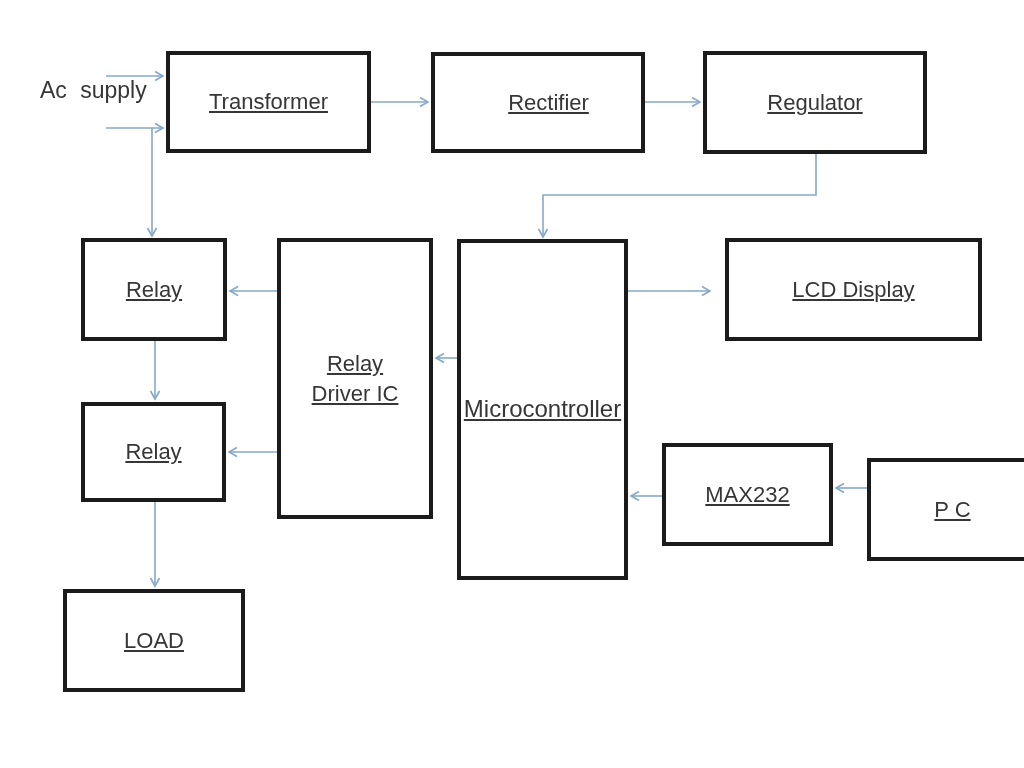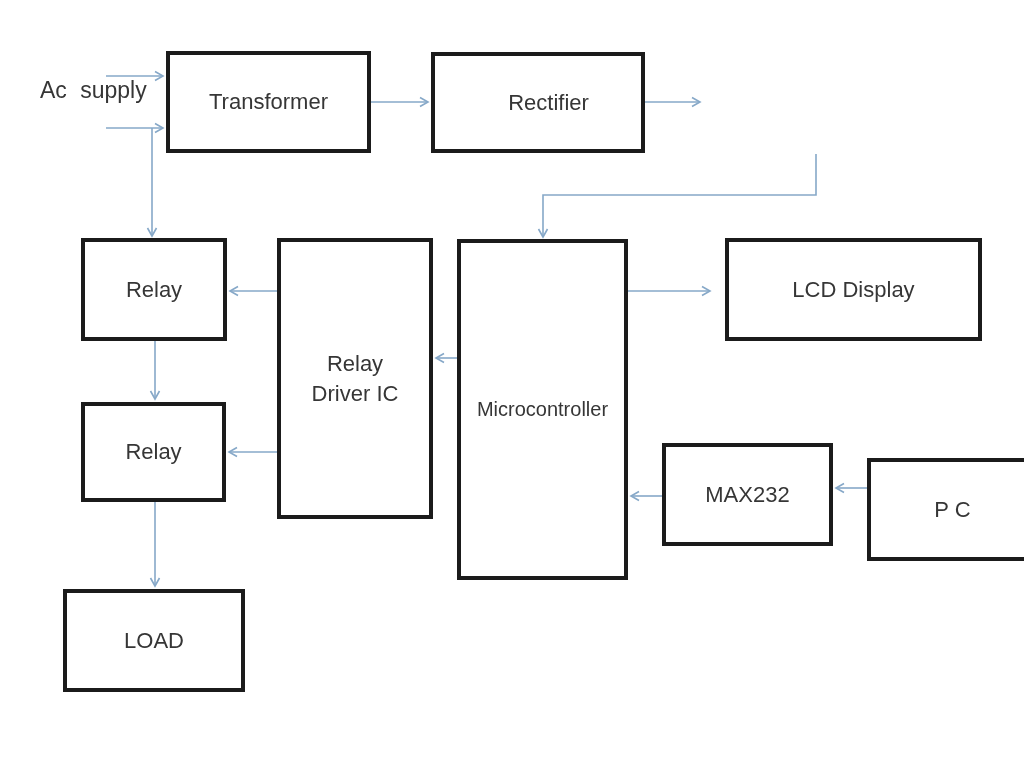--- a/index.html
+++ b/index.html
@@ -29,29 +29,30 @@
     box-sizing: border-box;
     border: 4px solid #1b1b1b;
     background: #ffffff;
     display: flex;
     align-items: center;
     justify-content: center;
     text-align: center;
     color: #363636;
     font-size: 22px;
     line-height: 1.35;
+    text-decoration: underline;
   }
   .block .lbl { display: block; }
 
   #block-transformer     { left: 136px; top: 51px;  width: 205px; height: 102px; }
   #block-rectifier       { left: 401px; top: 52px;  width: 214px; height: 101px; padding-left: 21px; }
   #block-regulator       { left: 673px; top: 51px;  width: 224px; height: 103px; }
   #block-relay-top       { left: 51px;  top: 238px; width: 146px; height: 103px; }
   #block-relay-driver-ic { left: 247px; top: 238px; width: 156px; height: 281px; }
-  #block-microcontroller { left: 427px; top: 239px; width: 171px; height: 341px; font-size: 20px; }
+  #block-microcontroller { left: 427px; top: 239px; width: 171px; height: 341px; font-size: 24px; }
   #block-lcd-display     { left: 695px; top: 238px; width: 257px; height: 103px; text-align: right; }
   #block-relay-bottom    { left: 51px;  top: 402px; width: 145px; height: 100px; }
   #block-load            { left: 33px;  top: 589px; width: 182px; height: 103px; }
   #block-max232          { left: 632px; top: 443px; width: 171px; height: 103px; }
   #block-pc              { left: 837px; top: 458px; width: 171px; height: 103px; }
 
   #ac-supply-label {
     position: absolute;
     left: 10px;
     top: 77px;
@@ -93,20 +94,23 @@
   <span id="ac-supply-label">Ac supply</span>
 
   <div class="block" id="block-transformer">
     <span class="lbl">Transformer</span>
   </div>
 
   <div class="block" id="block-rectifier">
     <span class="lbl">Rectifier</span>
   </div>
 
+  <div class="block" id="block-regulator">
+    <span class="lbl">Regulator</span>
+  </div>
 
   <div class="block" id="block-relay-top">
     <span class="lbl">Relay</span>
   </div>
 
   <div class="block" id="block-relay-driver-ic">
     <span>
       <span class="lbl">Relay</span>
       <span class="lbl">Driver IC</span>
     </span>

